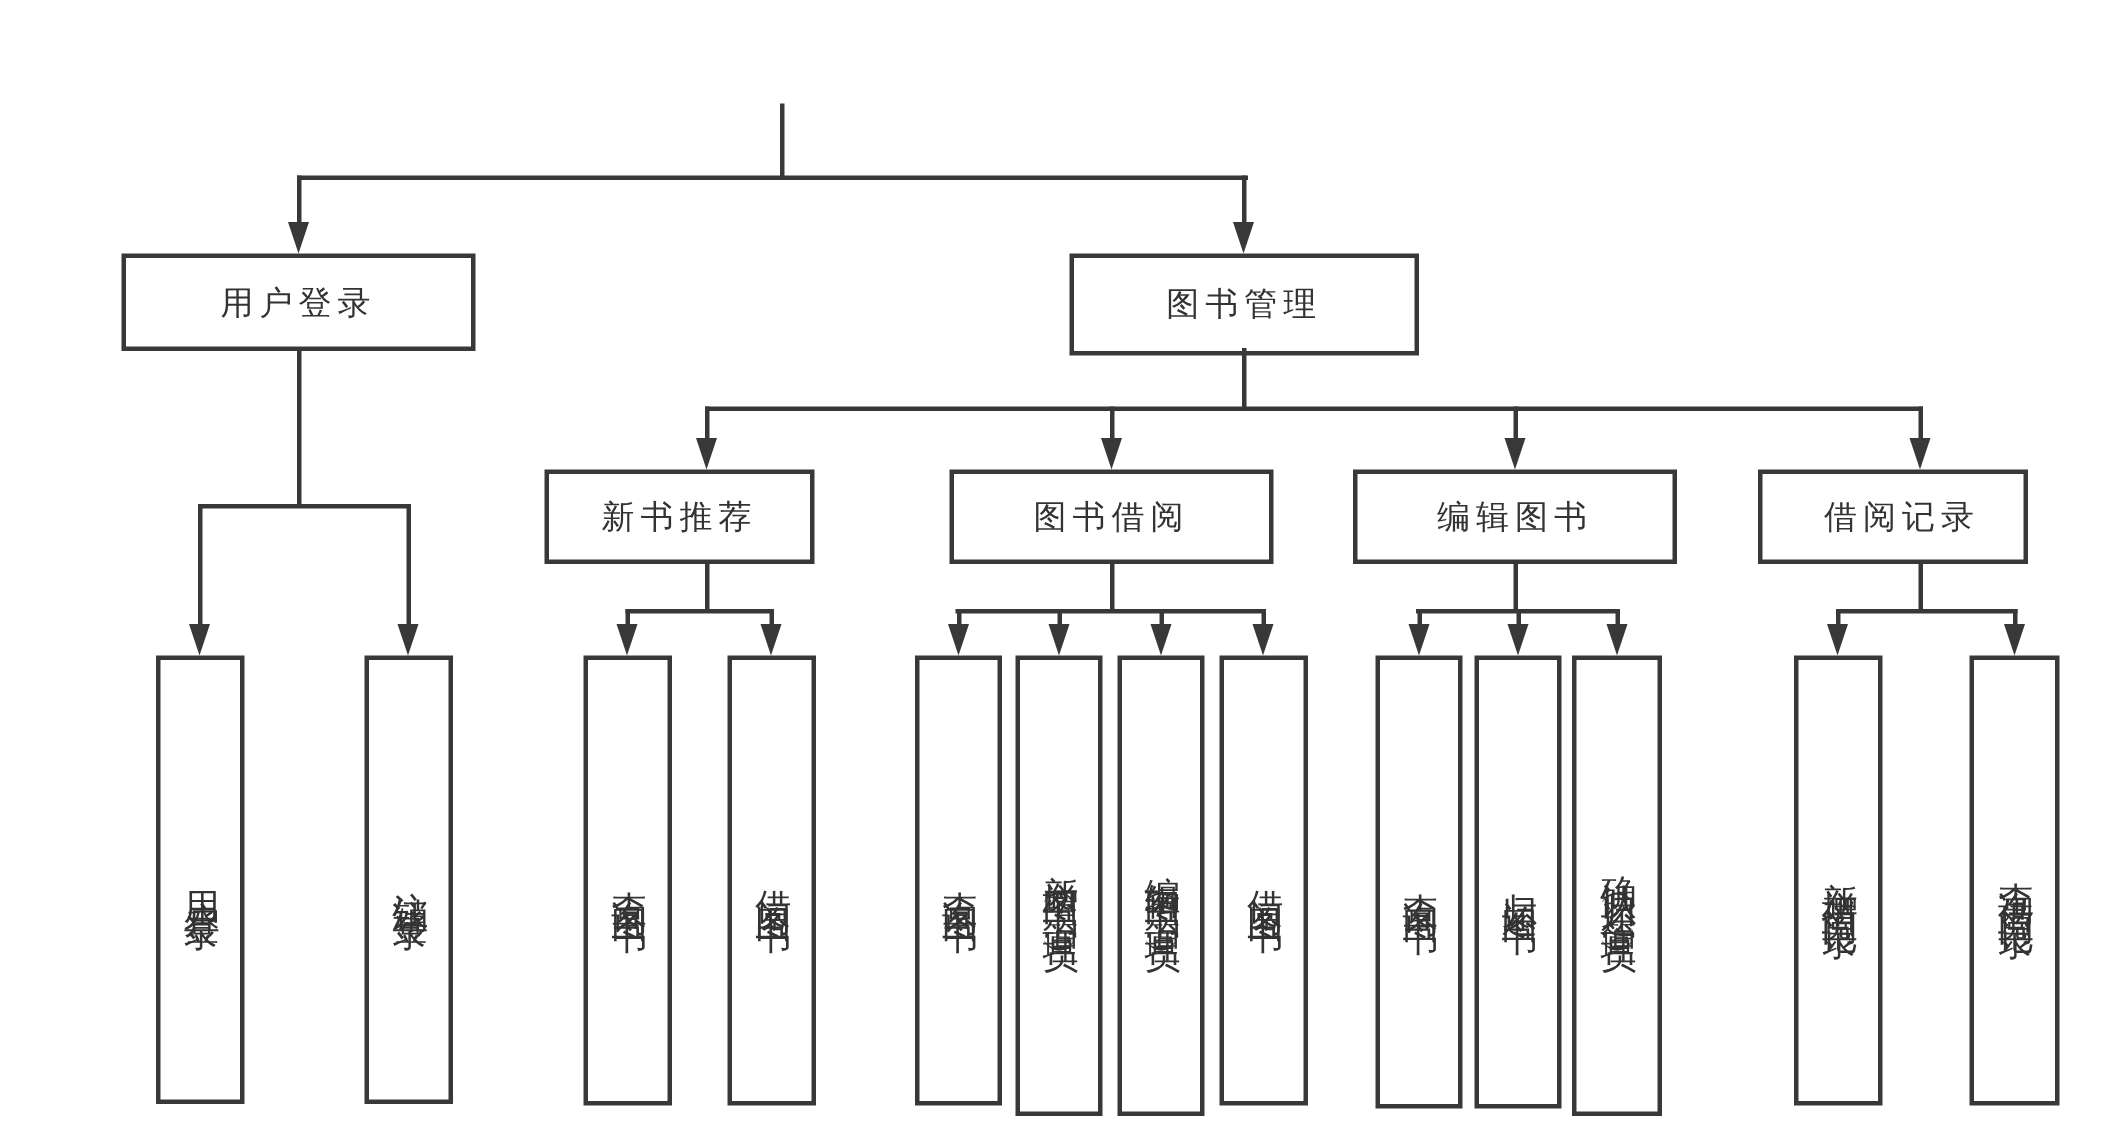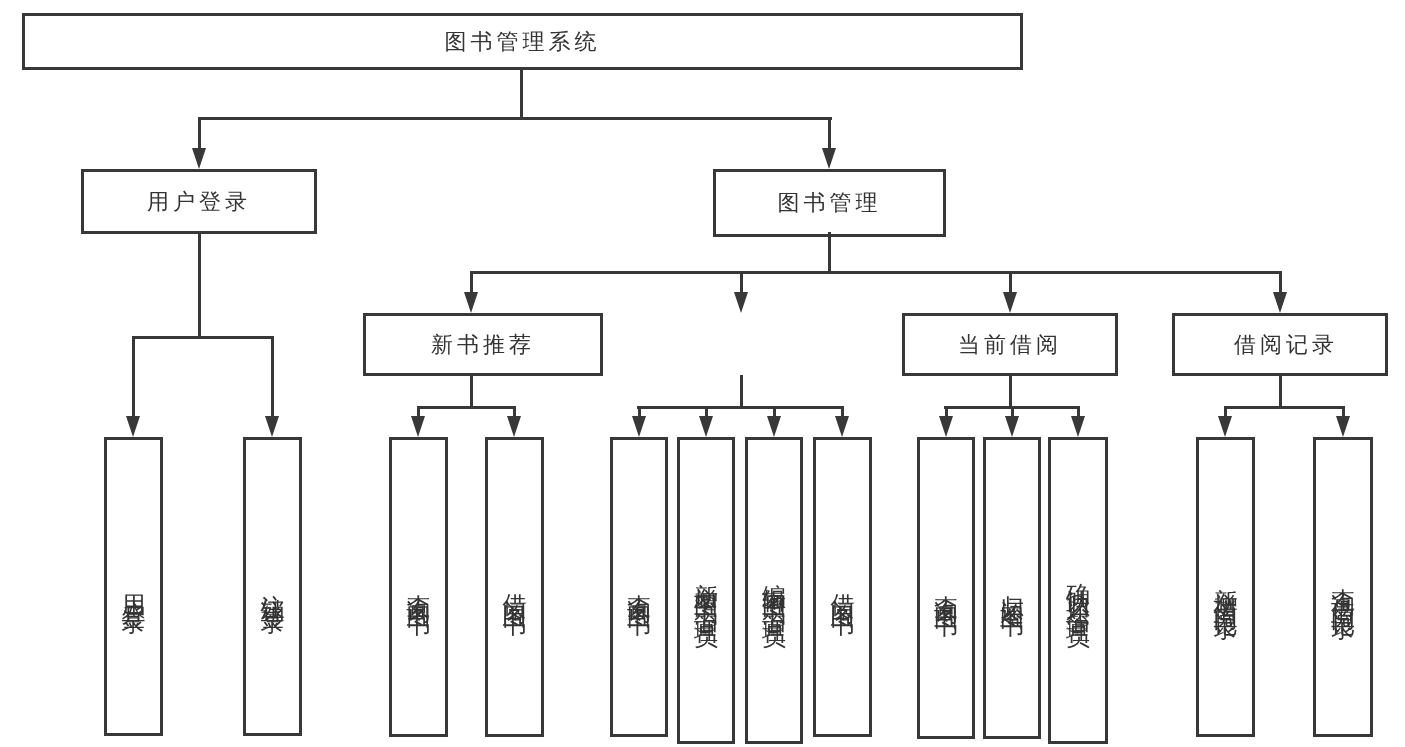--- a/index.html
+++ b/index.html
@@ -59,28 +59,28 @@
     letter-spacing: 1px;
     color: #b0b0b0;
     white-space: nowrap;
   }
 </style>
 </head>
 <body>
 
 <div class="canvas" id="canvas">
 
-  <div class="box" style="left:22px; top:13px; width:1001px; height:57px;">图书管理系统</div>
 
   <div class="box" style="left:81px; top:169px; width:236px; height:65px;">用户登录</div>
   <div class="box" style="left:713px; top:169px; width:233px; height:68px;">图书管理</div>
 
-  <div class="box" style="left:363px; top:313px; width:240px; height:63px;">新书推荐</div>
-  <div class="box" style="left:902px; top:313px; width:216px; height:63px;">当前借阅</div>
-  <div class="box" style="left:1172px; top:313px; width:216px; height:63px;padding-left:12px;">借阅记录</div>
+  <div class="box" style="left:363px; top:313px; width:180px; height:63px;">新书推荐</div>
+  <div class="box" style="left:633px; top:313px; width:216px; height:63px;">图书借阅</div>
+  <div class="box" style="left:902px; top:313px; width:216px; height:63px;">编辑图书</div>
+  <div class="box" style="left:1172px; top:313px; width:180px; height:63px;padding-left:12px;">借阅记录</div>
 
   <div class="box leaf" style="left:104px; top:437px; width:59px; height:299px;">用户登录</div>
   <div class="box leaf" style="left:243px; top:437px; width:59px; height:299px;">注销登录</div>
 
   <div class="box leaf" style="left:389px; top:437px; width:59px; height:300px;">查询图书</div>
   <div class="box leaf" style="left:485px; top:437px; width:59px; height:300px;">借阅图书</div>
 
   <div class="box leaf" style="left:610px; top:437px; width:58px; height:300px;">查询图书</div>
   <div class="box leaf" style="left:677px; top:437px; width:58px; height:307px;">新增图书（管理员）</div>
   <div class="box leaf" style="left:745px; top:437px; width:58px; height:307px;">编辑图书（管理员）</div>

